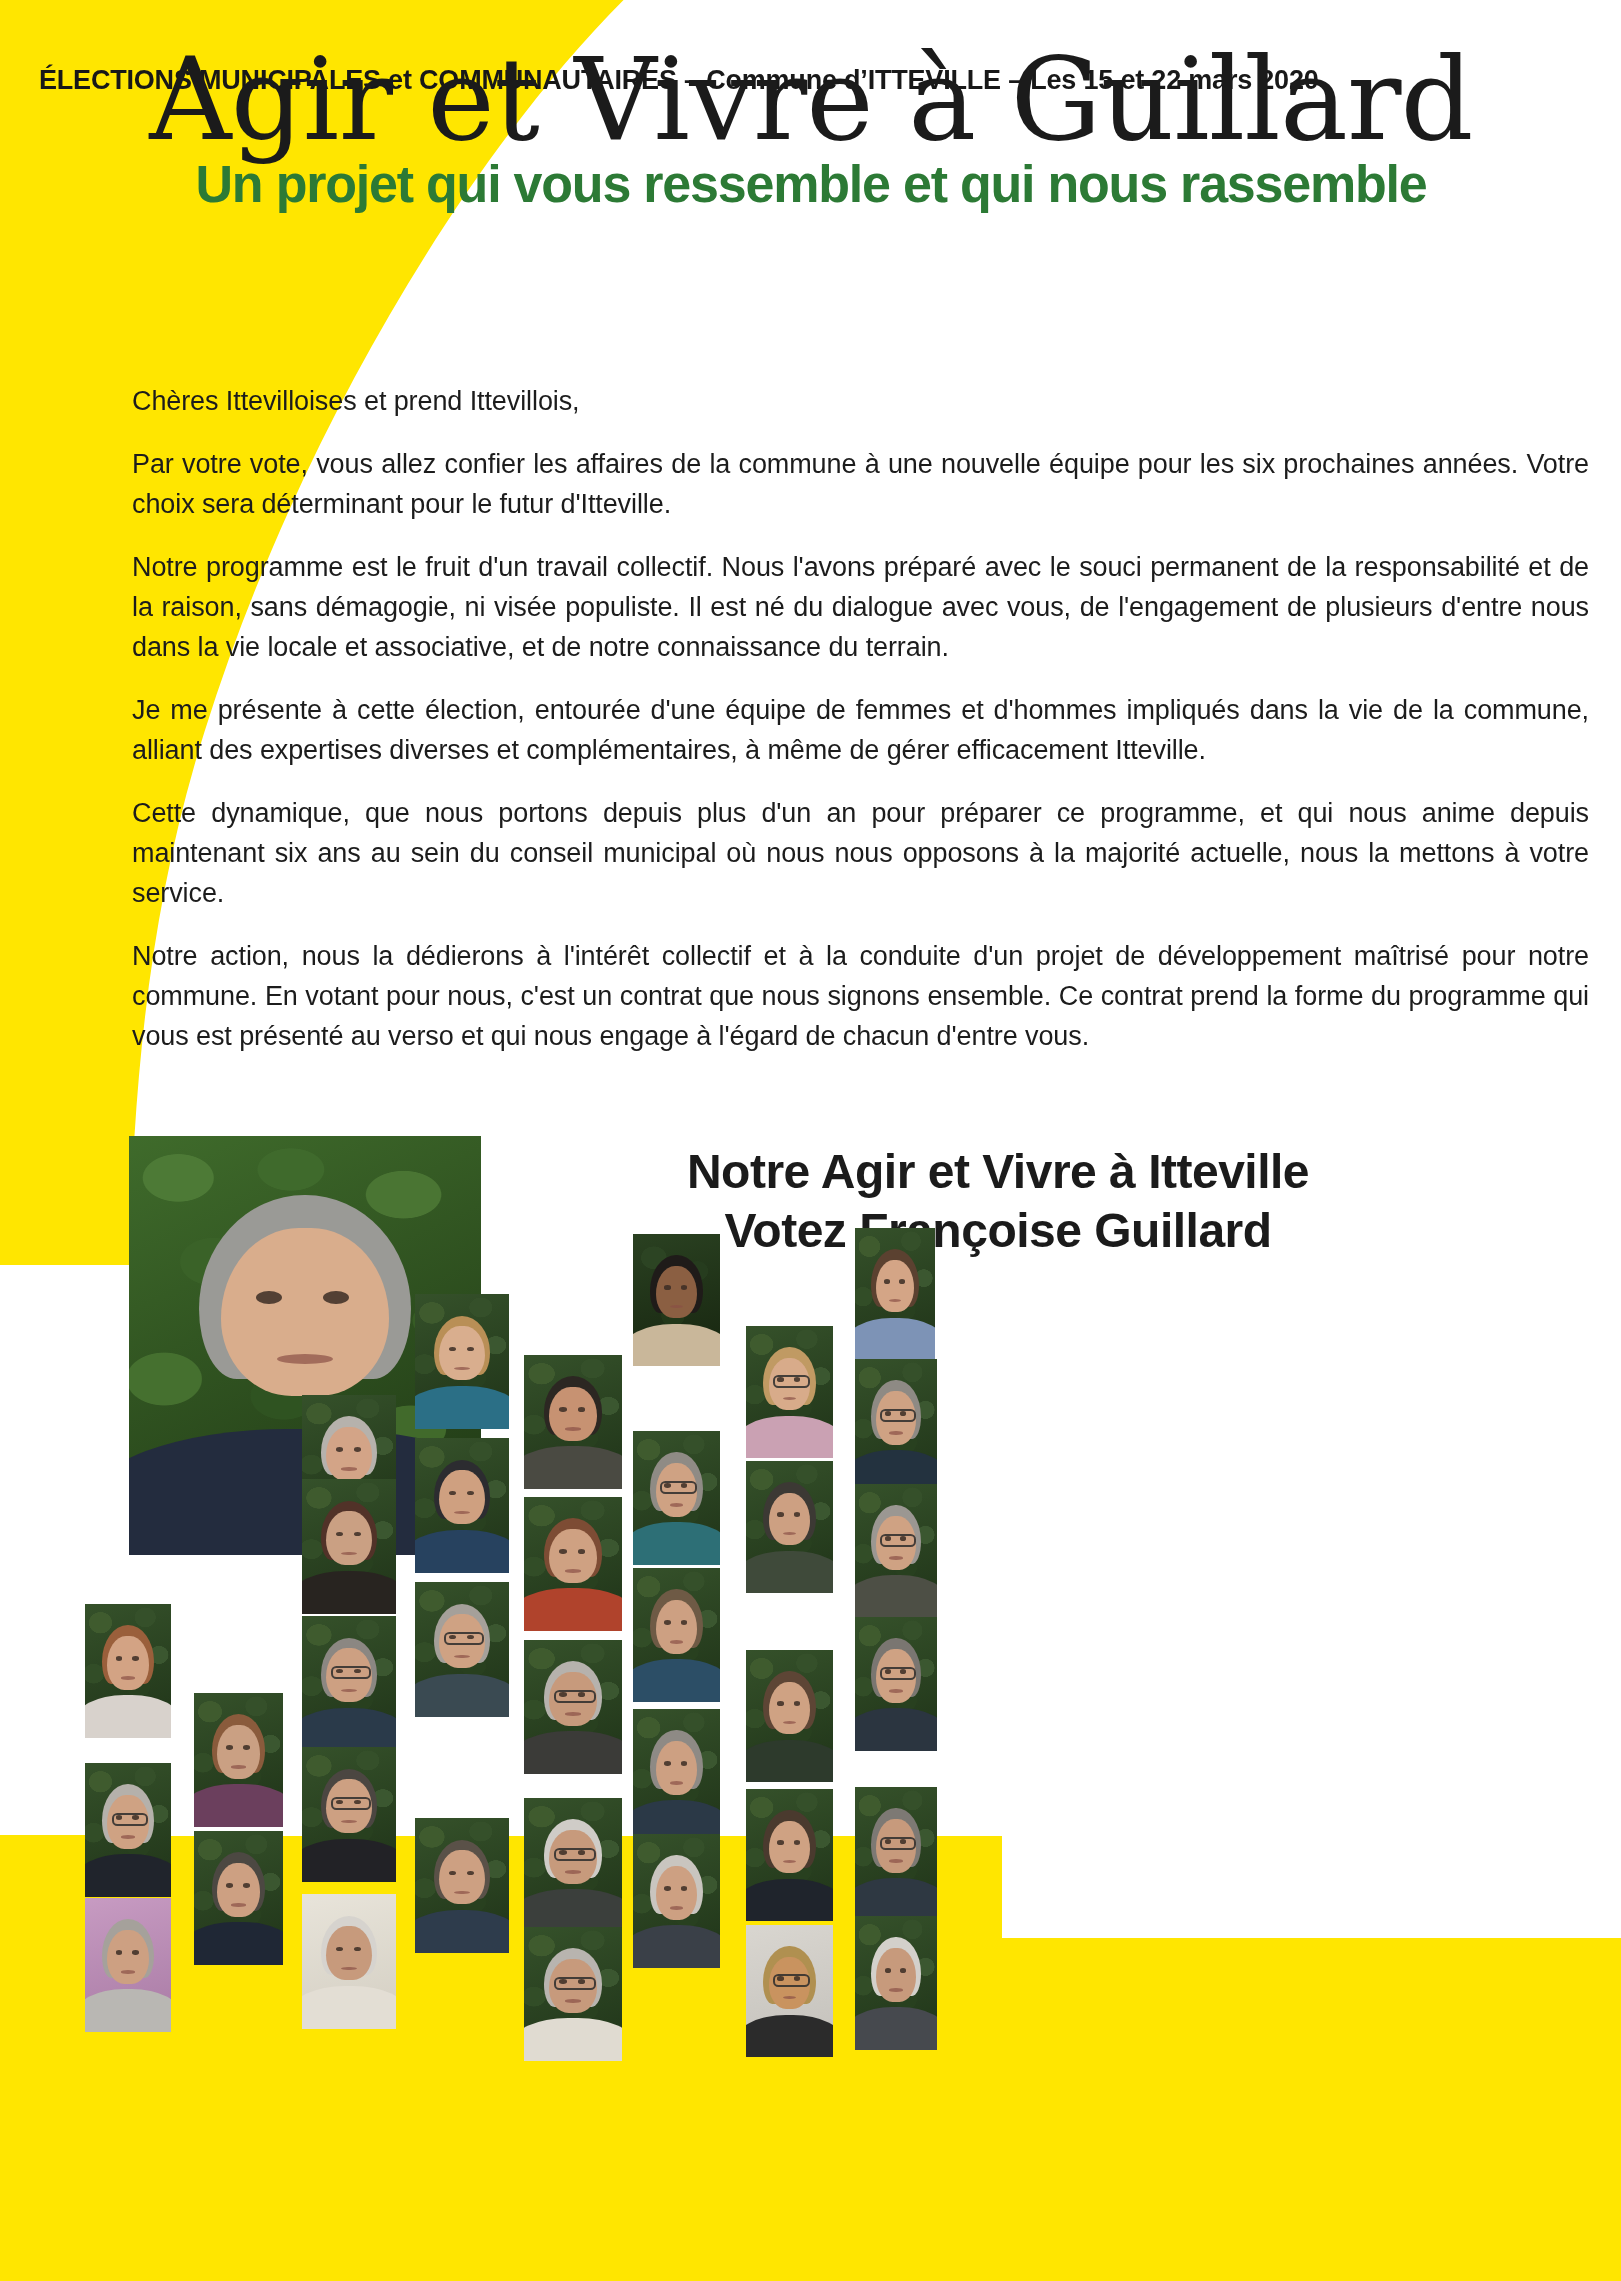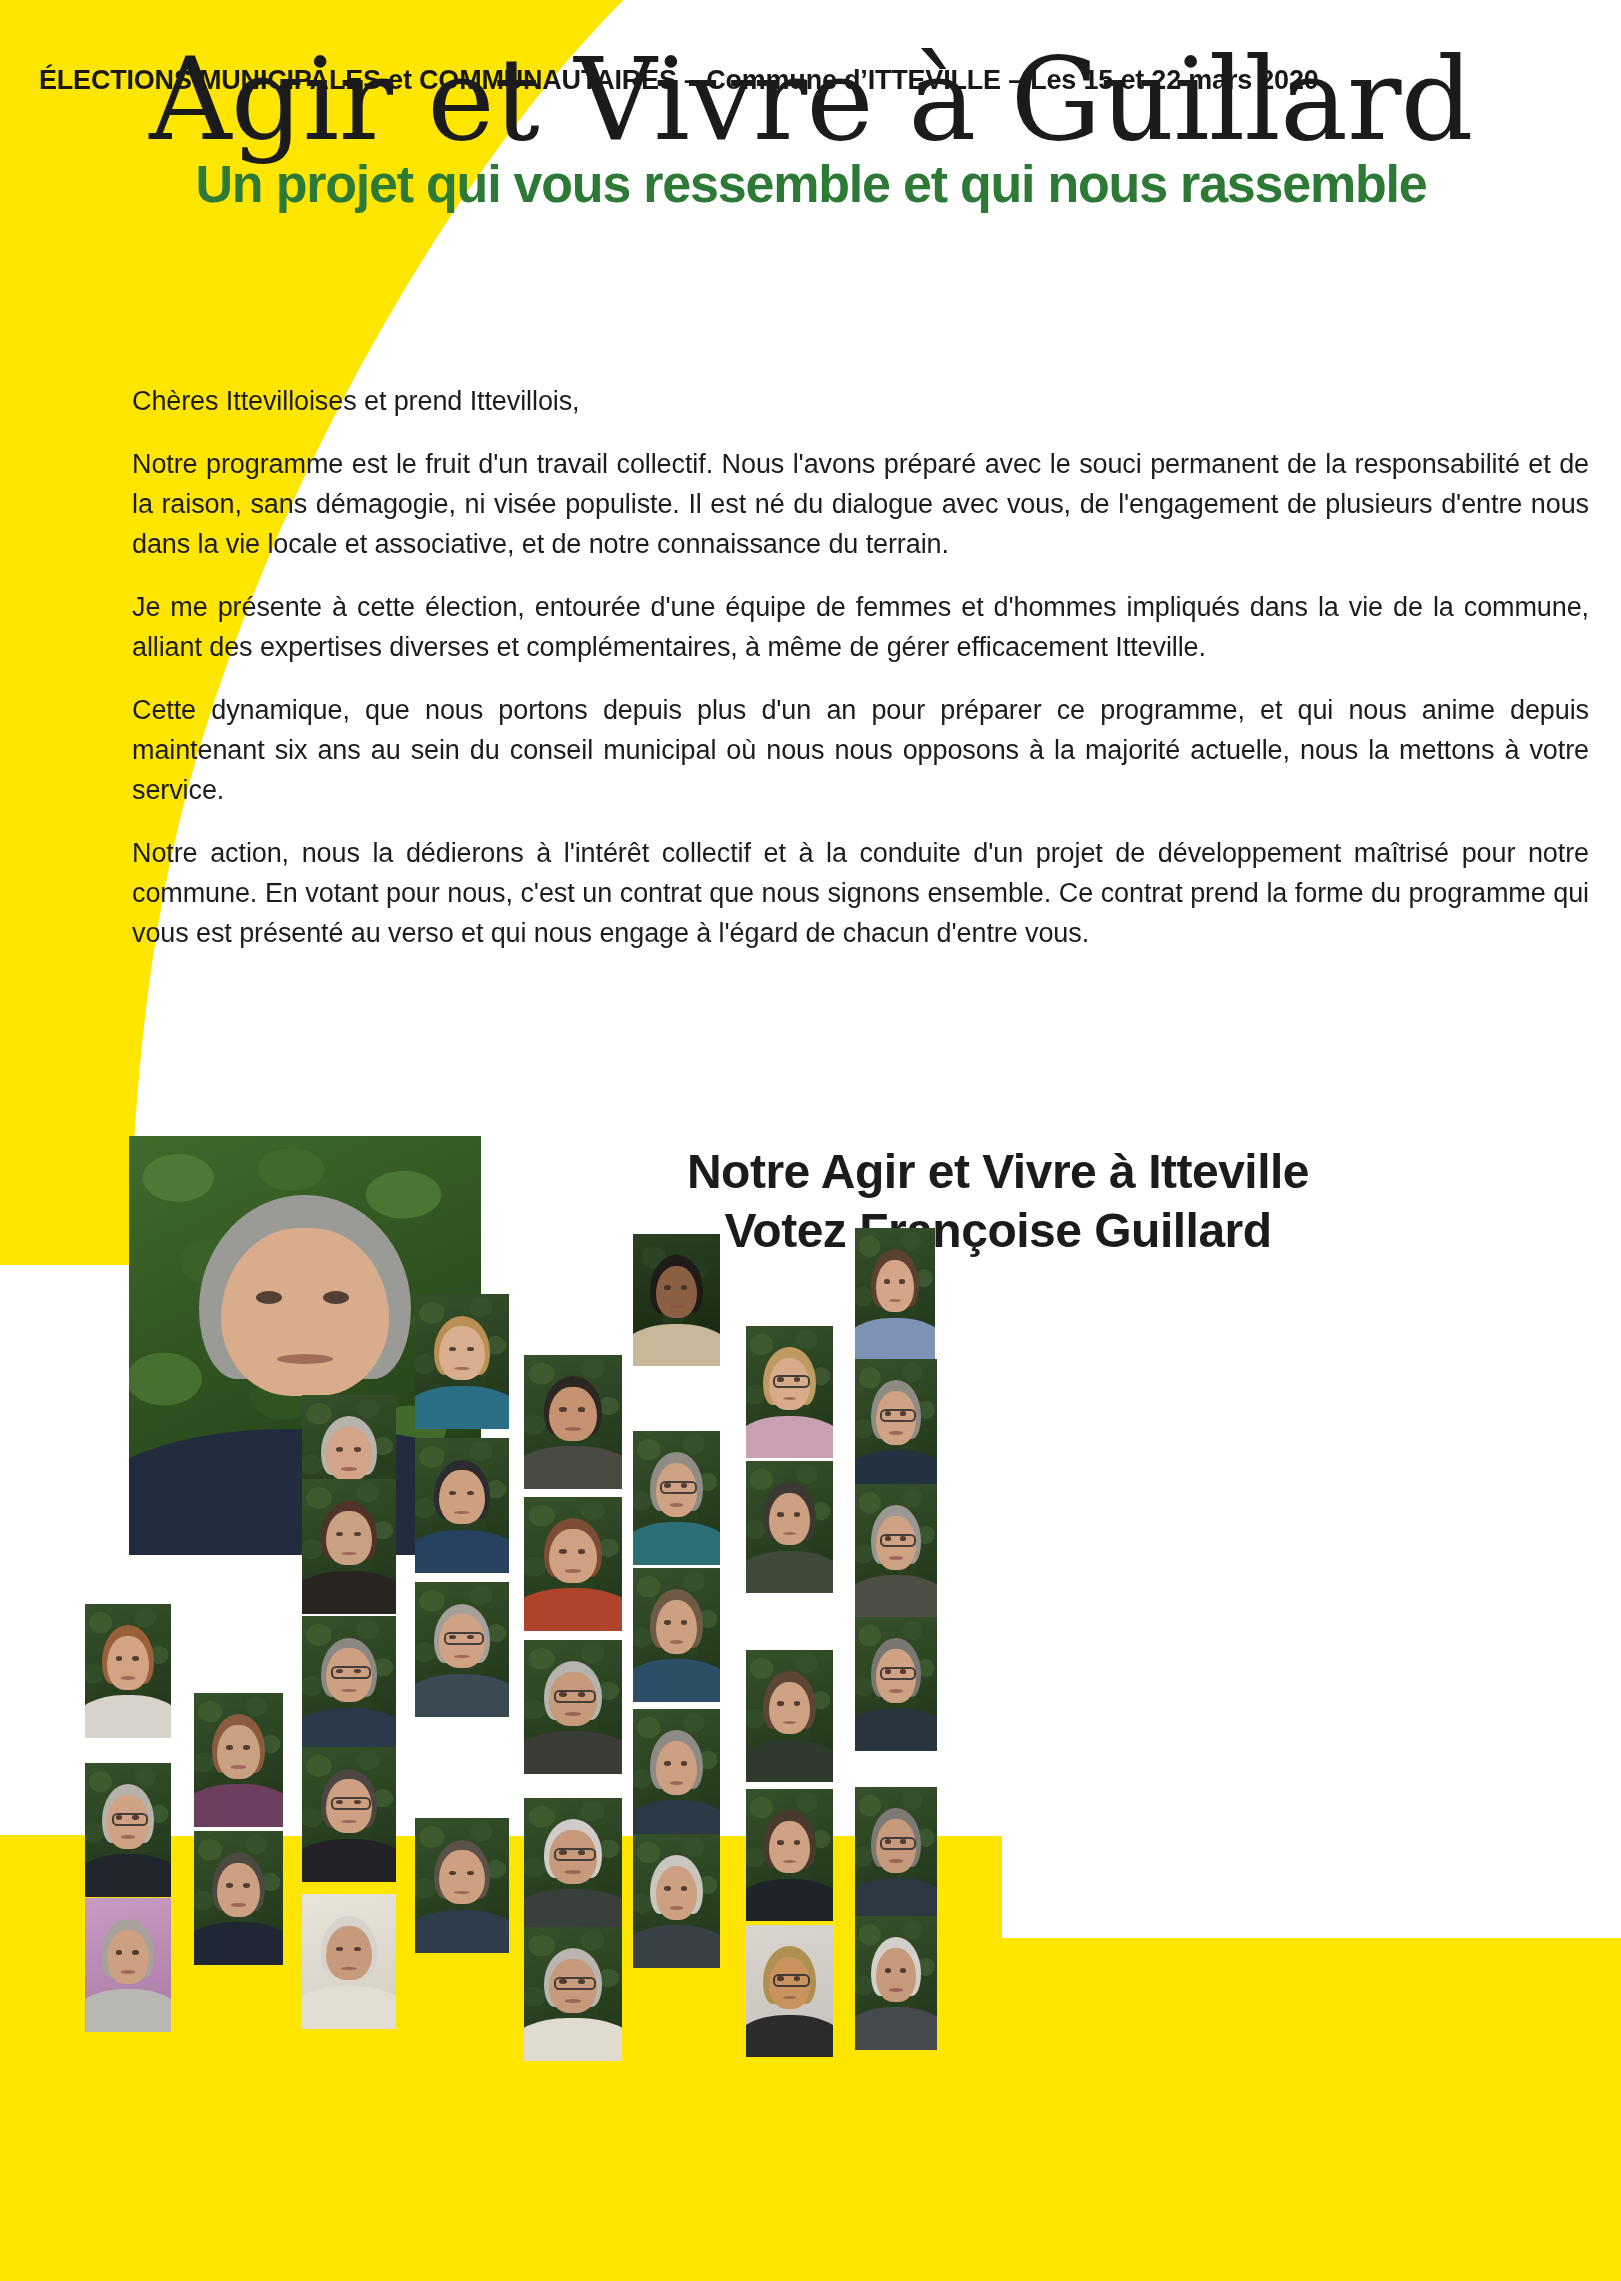--- a/index.html
+++ b/index.html
@@ -244,20 +244,21 @@
   </div>
 
   <div class="header-line">ÉLECTIONS MUNICIPALES et COMMUNAUTAIRES  – Commune d’ITTEVILLE – Les 15 et 22 mars 2020</div>
 
   <div class="title">Agir et Vivre à Guillard</div>
 
   <div class="subtitle">Un projet qui vous ressemble et qui nous rassemble</div>
 
   <div class="body-copy">
     <p class="no-justify">Chères Ittevilloises et prend Ittevillois,</p>
+    <p>Par votre vote, vous allez confier les affaires de la commune à une nouvelle équipe pour les six prochaines années. Votre choix sera déterminant pour le futur d'Itteville.</p>
     <p>Notre programme est le fruit d'un travail collectif. Nous l'avons préparé avec le souci permanent de la responsabilité et de la raison, sans démagogie, ni visée populiste. Il est né du dialogue avec vous, de l'engagement de plusieurs d'entre nous dans la vie locale et associative, et de notre connaissance du terrain.</p>
     <p>Je me présente à cette élection, entourée d'une équipe de femmes et d'hommes impliqués dans la vie de la commune, alliant des expertises diverses et complémentaires, à même de gérer efficacement Itteville.</p>
     <p>Cette dynamique, que nous portons depuis plus d'un an pour préparer ce programme, et qui nous anime depuis maintenant six ans au sein du conseil municipal où nous nous opposons à la majorité actuelle, nous la mettons à votre service.</p>
     <p>Notre action, nous la dédierons à l'intérêt collectif et à la conduite d'un projet de développement maîtrisé pour notre commune. En votant pour nous, c'est un contrat que nous signons ensemble. Ce contrat prend la forme du programme qui vous est présenté au verso et qui nous engage à l'égard de chacun d'entre vous.</p>
   </div>
 
   <div class="votez">
     <div class="vline">Notre Agir et Vivre à Itteville</div>
     <div class="vline">Votez Françoise Guillard</div>
   </div>

